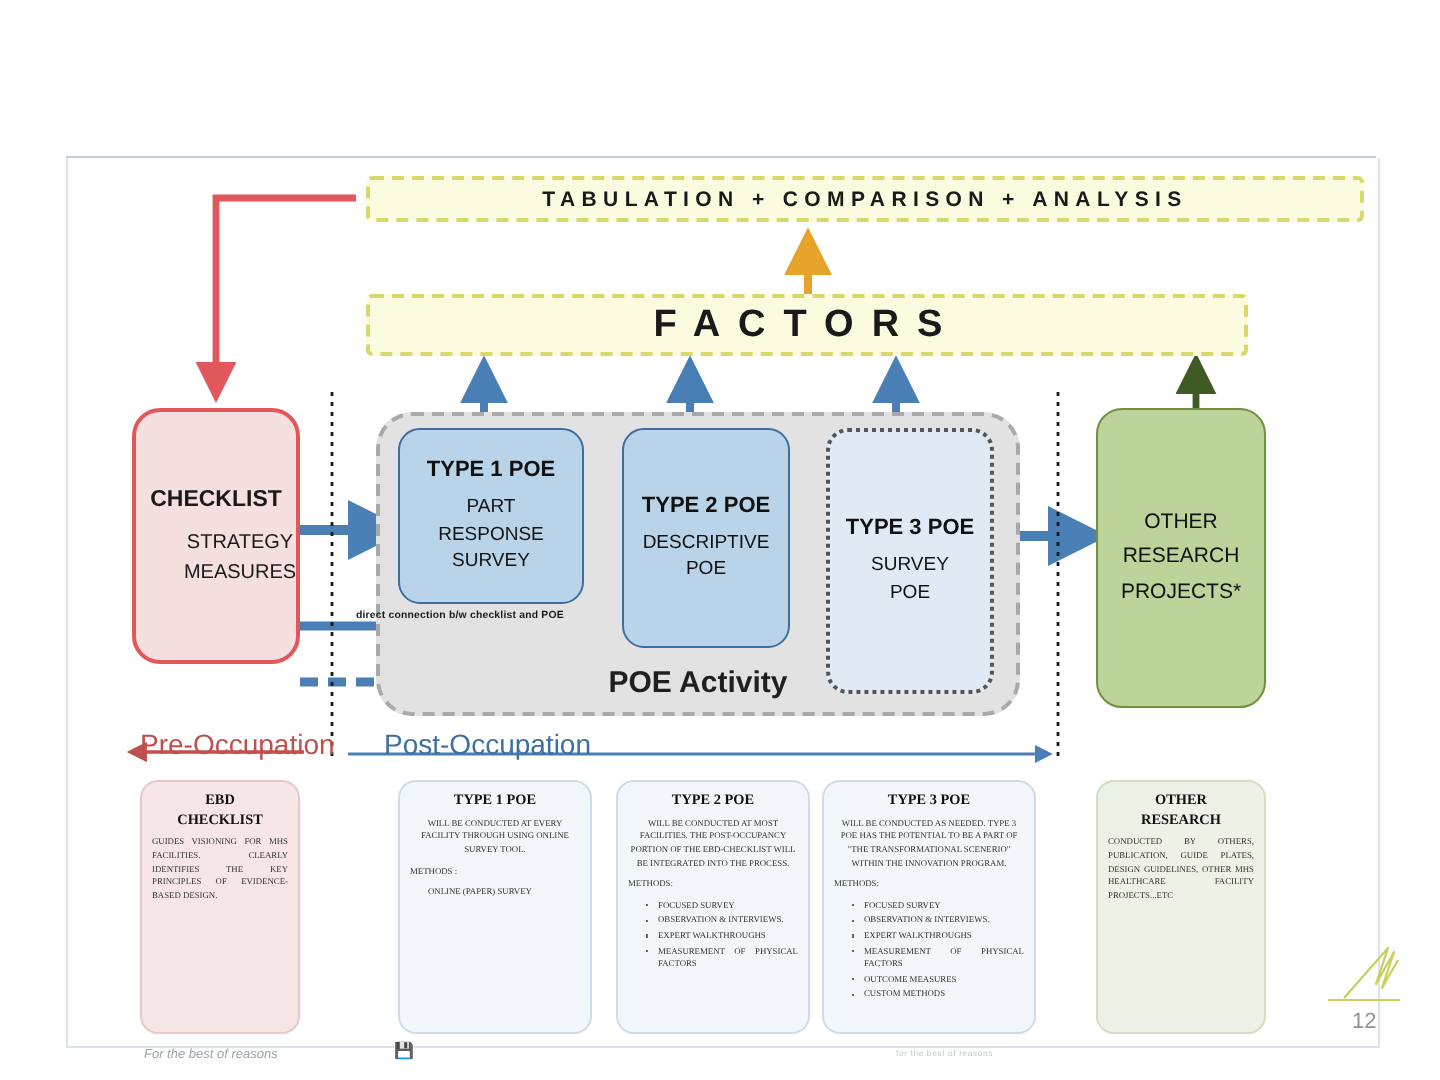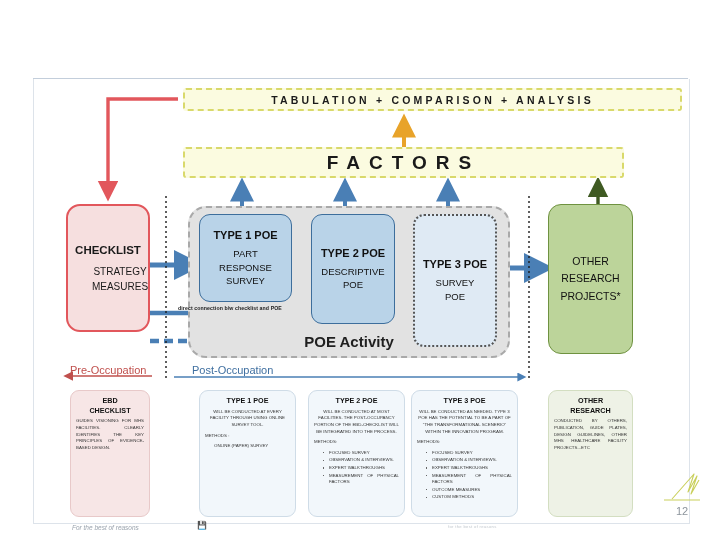--- a/index.html
+++ b/index.html
@@ -71,21 +71,21 @@
   
   .greenbox{
     background:#bcd49a;border:1.6px solid #6f9240;border-radius:13px;
     display:flex;align-items:center;justify-content:center;text-align:center;
     font-size:10.5px;color:#111;line-height:1.65;
   }
 
   
   .card{
     border-radius:9px;padding:5px 5px 8px 5px;
-    font-size:4.4px;line-height:1.5;color:#333;overflow:hidden;
+    font-size:4.4px;line-height:1.5;color:#333;overflow:hidden;font-family:Liberation Serif, serif;
   }
   .card .hd{
     text-align:center;font-weight:bold;color:#111;
     margin-bottom:3px;line-height:1.35;
   }
   .card .body{text-align:justify;}
   .card .body p{margin:0 0 4px 0;}
   .card ul{margin:0;padding-left:9px;list-style:none;}
   .card ul li{position:relative;padding-left:6px;margin-bottom:1px;}
   .card ul li:before{
@@ -93,21 +93,21 @@
     width:1.4px;height:1.4px;background:#666;
   }
   .card.pink{background:#f7e6e6;border:1px solid #e8c9c9;}
   .card.pink .hd{font-size:7.2px;}
   .card.blue{background:#f2f7fb;border:1px solid #cfdce7;}
   .card.blue .hd{font-size:7.2px;}
   .card.green{background:#eef2e6;border:1px solid #d3dec1;}
   .card.green .hd{font-size:7.2px;}
 
   
-  .tl-label{position:absolute;font-size:11px;}
+  .tl-label{position:absolute;font-size:14px;}
   .tl-pre{color:#c0504d;}
   .tl-post{color:#3f6fa0;}
 
   .footer-note{
     position:absolute;left:72px;top:524px;
     font-size:6.5px;font-style:italic;color:#9aa3ad;
   }
   .save-glyph{
     position:absolute;left:197px;top:521px;
     font-size:8px;color:#aab2ba;

